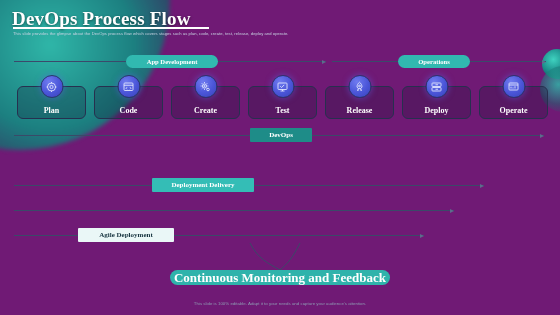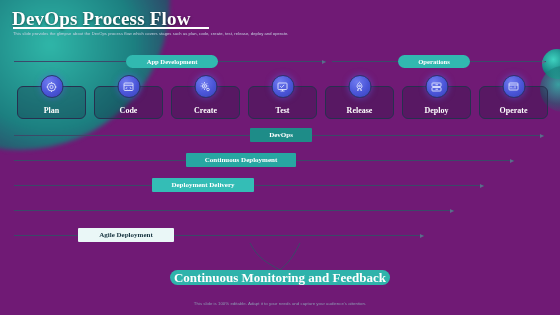--- a/index.html
+++ b/index.html
@@ -254,24 +254,20 @@
       <div class="stage-label">Operate</div>
     </div>
 
   </div>
 
   <div class="bar-row" style="top:128px">
     <div class="bar-line" style="left:14px;width:530px"></div>
     <div class="bar-chip" style="left:250px;width:62px;background:#1e8c88;color:#ffffff">DevOps</div>
   </div>
 
-  <div class="bar-row" style="top:153px">
-    <div class="bar-line" style="left:14px;width:500px"></div>
-    <div class="bar-chip" style="left:186px;width:110px;background:#27a7a2;color:#ffffff">Continuous Deployment</div>
-  </div>
 
   <div class="bar-row" style="top:178px">
     <div class="bar-line" style="left:14px;width:470px"></div>
     <div class="bar-chip" style="left:152px;width:102px;background:#34bdb6;color:#ffffff">Deployment Delivery</div>
   </div>
 
   <div class="bar-row" style="top:203px">
     <div class="bar-line" style="left:14px;width:440px"></div>
   </div>
 

